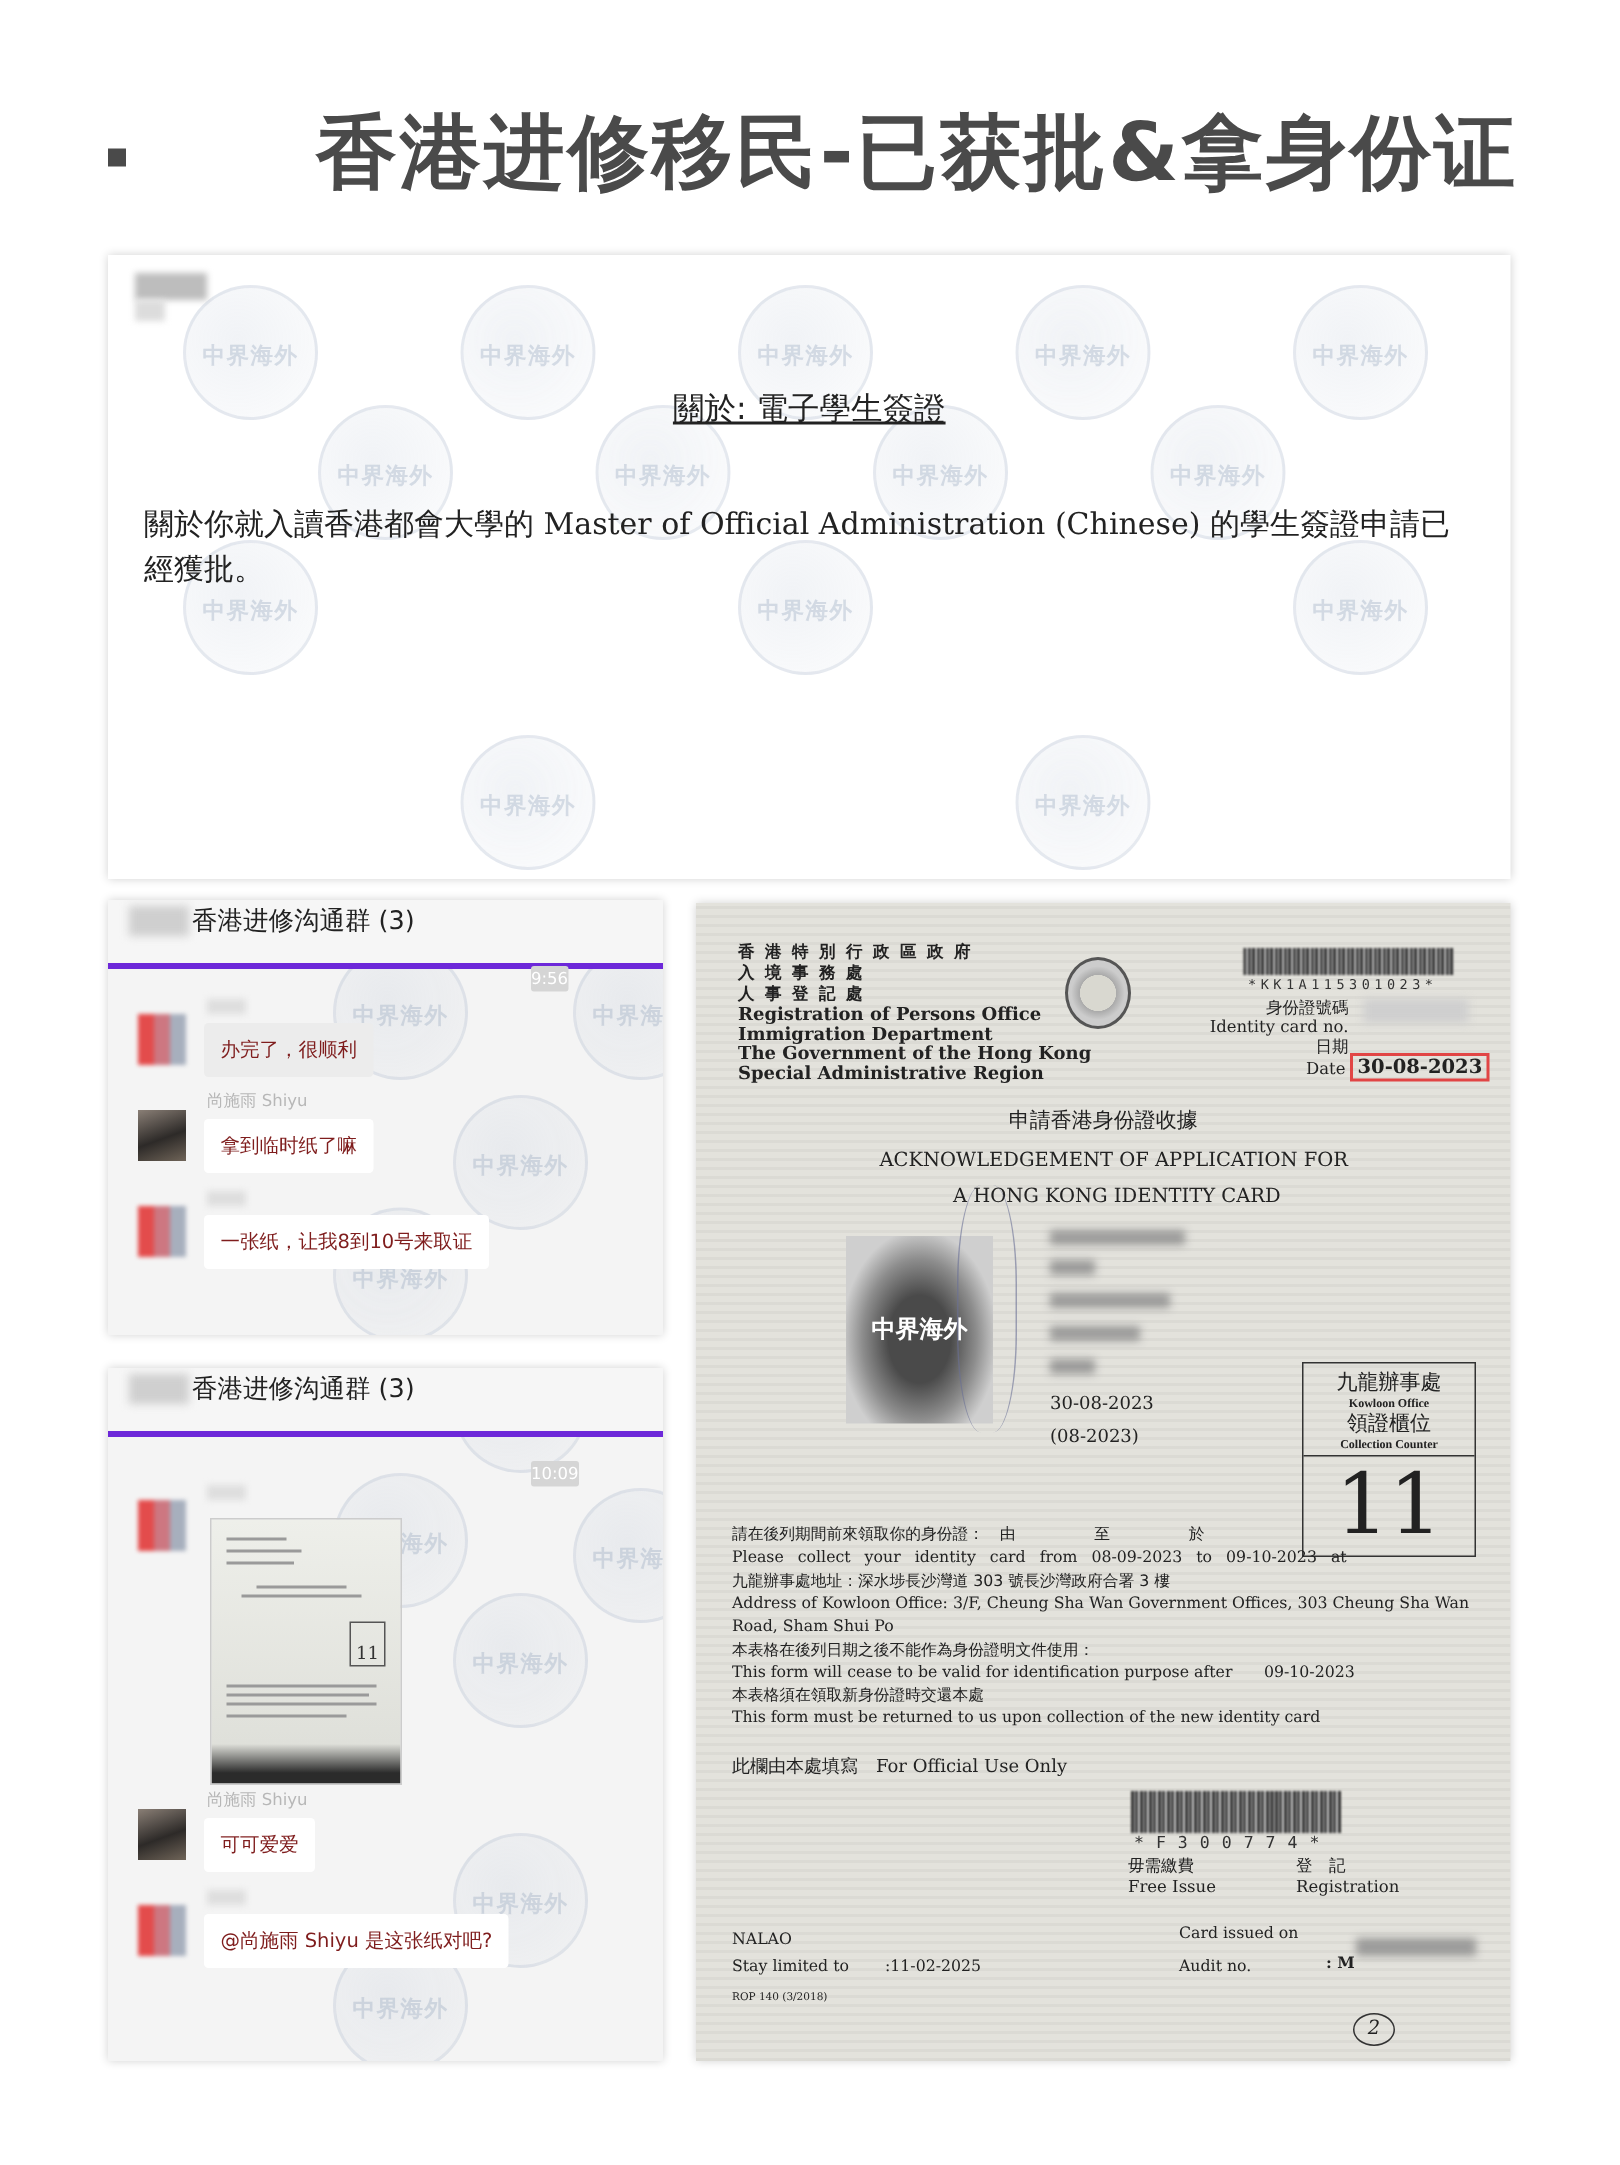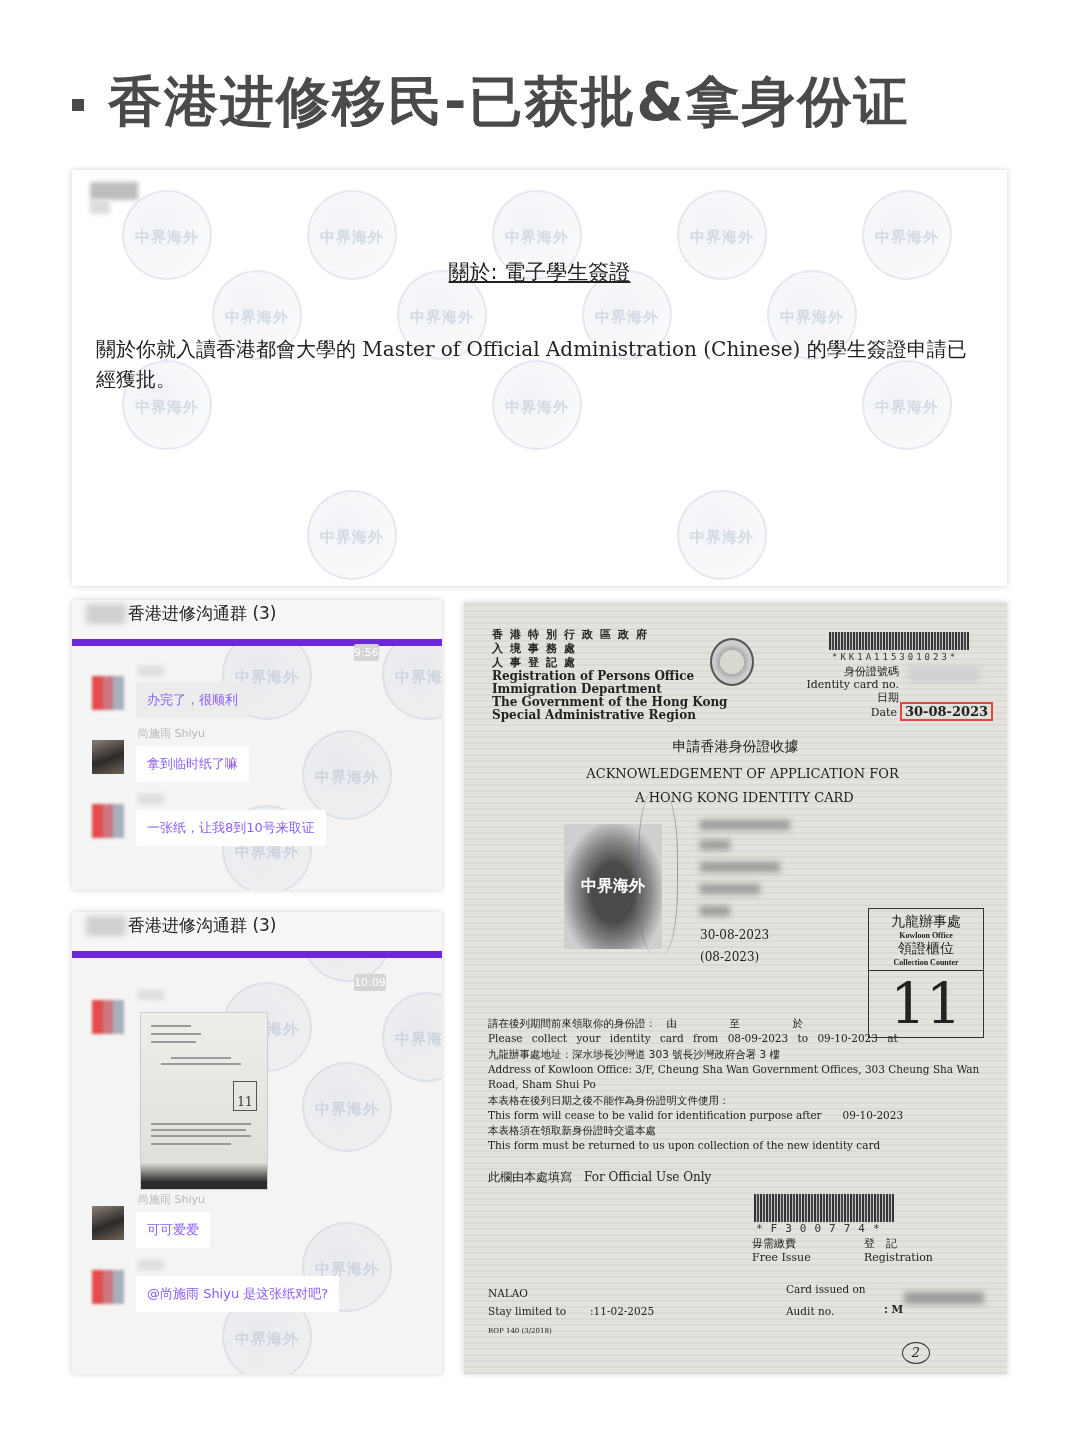--- a/index.html
+++ b/index.html
@@ -1,20 +1,20 @@
 <!DOCTYPE html>
 <html><head>
 <meta charset="utf-8">
 <style>
   * { box-sizing: border-box; margin: 0; padding: 0; }
   html, body { width: 1080px; height: 1443px; background: #ffffff; overflow: hidden; }
   body { position: relative; font-family: "DejaVu Sans", sans-serif; color: #333; }
 
   .title { position: absolute; left: 72px; top: 62px; width: 940px; height: 80px;
-    display: flex; align-items: center; gap: 24px; }
+    display: flex; align-items: center; gap: 24px; justify-content: space-between; }
   .title .dot { width: 12px; height: 12px; background: #4a4a4a; margin-top: 6px; }
   .title .text { font-family: "DejaVu Sans", sans-serif; font-weight: bold; font-size: 54px;
     color: #4a4a4a; letter-spacing: 2px; }
 
   .panel { position: absolute; background: #fff; box-shadow: 0 0 6px rgba(0,0,0,0.18); overflow: hidden; }
 
   
   .wm { position: absolute; width: 90px; height: 90px; border-radius: 50%;
     border: 2px solid rgba(170,185,205,0.25); background: radial-gradient(circle at 40% 40%, rgba(190,200,215,0.22), rgba(220,226,236,0.10));
     pointer-events: none; }
@@ -29,32 +29,32 @@
     font-size: 21px; color: #222; text-decoration: underline; font-family: "DejaVu Sans", sans-serif; }
   .letter .para { position: absolute; left: 24px; width: 880px; font-size: 20px; line-height: 30px; color: #222;
     font-family: "DejaVu Serif", serif; }
   .letter .p1 { top: 164px; }
   .letter .p2 { top: 294px; }
 
   
   .chat { background: #f4f4f4; }
   .chat1 { left: 72px; top: 600px; width: 370px; height: 290px; }
   .chat2 { left: 72px; top: 912px; width: 370px; height: 462px; }
-  .chat-header { position: absolute; left: 0; right: 0; top: 0; height: 46px; border-bottom: 7px solid #6d28d9; background: #f6f6f6; }
+  .chat-header { position: absolute; left: 0; right: 0; top: 0; height: 46px; border-bottom: 4px solid #6d28d9; background: #f6f6f6; }
   .chat-header .blur { position: absolute; left: 14px; top: 4px; width: 40px; height: 20px; background: #cfcfcf; filter: blur(3px); }
   .chat-header .name { position: absolute; left: 56px; top: 2px; font-size: 17px; color: #222; }
   .time-chip { position: absolute; background: #d5d5d5; color: #fff; font-size: 11px; padding: 2px 0; border-radius: 2px; }
 
   .msg { position: absolute; left: 20px; display: flex; }
   .avatar { width: 32px; height: 34px; flex: none; }
   .avatar.pix { background: linear-gradient(90deg, #e23a3a 0 33%, #c96a75 33% 66%, #9fa8b8 66%); filter: blur(1.5px); opacity: 0.9; }
   .avatar.photo { background: linear-gradient(160deg, #8a7f76, #2d2a28 55%, #6f6458); }
   .sender { position: absolute; left: 46px; top: -14px; font-size: 11px; color: #b7b7b7; white-space: nowrap; }
   .sender.blur { width: 26px; height: 10px; background: #dedede; filter: blur(2px); top: -10px; }
-  .bubble { position: absolute; left: 44px; top: 6px; background: #fff; font-size: 13px; color: #8b5cf6;
+  .bubble { position: absolute; left: 44px; top: 6px; background: #fff; font-size: 13px; color: #7f1d1d;
     padding: 9px 11px; white-space: nowrap; border-radius: 3px; }
   .bubble.grey { background: #ececec; }
 
   .thumb { position: absolute; left: 68px; top: 100px; width: 128px; height: 178px;
     background: linear-gradient(#eeefea, #dfe0da 85%, #2b2b2b 96%); border: 1px solid #ccc; }
   .thumb .l { position: absolute; left: 10px; height: 2px; background: #9a9a9a; }
   .thumb .box { position: absolute; left: 92px; top: 68px; width: 24px; height: 30px; border: 1px solid #555; font-size: 12px; text-align: center; line-height: 40px; font-family: "DejaVu Serif", serif; }
 
   
   .receipt { left: 464px; top: 602px; width: 543px; height: 772px;

